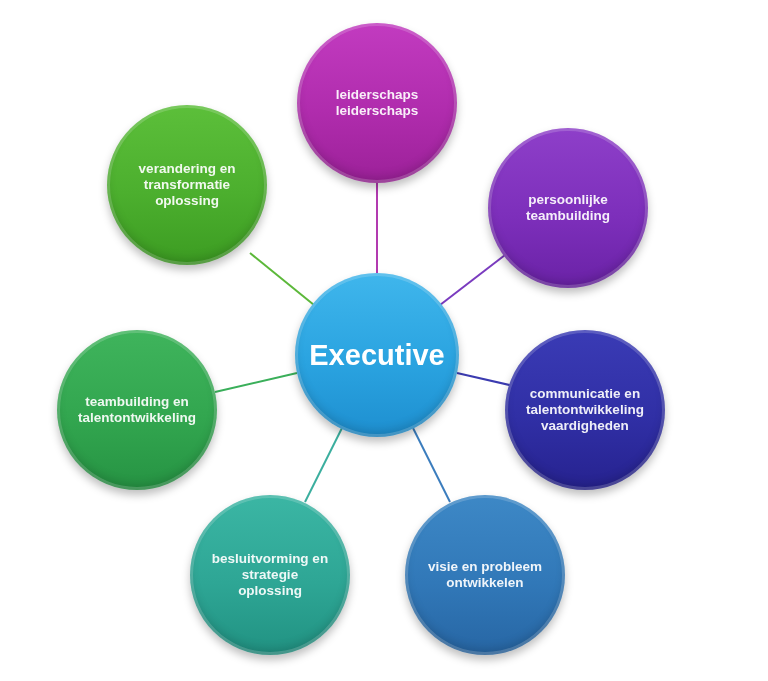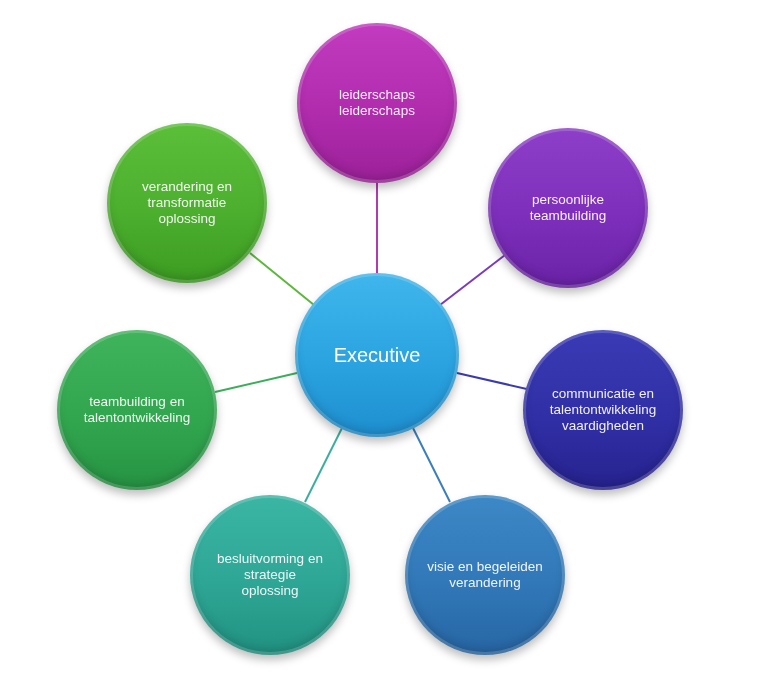--- a/index.html
+++ b/index.html
@@ -4,22 +4,22 @@
 <style>
   html, body { margin:0; padding:0; background:#ffffff; }
   body { width:768px; height:681px; position:relative; overflow:hidden; font-family:"Liberation Sans", sans-serif; }
   svg.connectors { position:absolute; left:0; top:0; width:768px; height:681px; }
   .node {
     position:absolute; border-radius:50%;
     display:flex; align-items:center; justify-content:center; text-align:center;
     color:#ffffff; box-sizing:border-box;
     box-shadow: 0 5px 8px rgba(0,0,0,0.25), inset 0 0 0 3px rgba(255,255,255,0.18), inset 0 -6px 10px rgba(0,0,0,0.15);
   }
-  .node .label { font-size:13.5px; line-height:16px; padding:0 14px; color:rgba(255,255,255,0.92); }
-  .node.center .label { font-size:20px; line-height:28px; color:#ffffff; }
+  .node .label { font-size:13.5px; line-height:16px; padding:0 14px; color:rgba(255,255,255,0.92);font-weight:bold; }
+  .node.center .label { font-size:29px; line-height:28px; color:#ffffff; }
 </style>
 </head>
 <body>
 
 <svg class="connectors" viewBox="0 0 768 681">
   <line x1="377" y1="273" x2="377" y2="183" stroke="#b23ab0" stroke-width="2"></line>
   <line x1="440" y1="305" x2="505" y2="255" stroke="#7a3bbf" stroke-width="2"></line>
   <line x1="457" y1="373" x2="540" y2="392" stroke="#3b3bb0" stroke-width="2"></line>
   <line x1="413" y1="428" x2="450" y2="502" stroke="#3a7cbd" stroke-width="2"></line>
   <line x1="342" y1="428" x2="305" y2="502" stroke="#3aae9e" stroke-width="2"></line>
@@ -40,49 +40,49 @@
   </div>
 </div>
 
 <div class="node" style="left:488px; top:128px; width:160px; height:160px; background:linear-gradient(180deg,#8e3fc9 0%,#7d2fbb 55%,#6a22a6 100%);justify-content:center;">
   <div class="label">
     <div>persoonlijke</div>
     <div>teambuilding</div>
   </div>
 </div>
 
-<div class="node" style="left:523px; top:330px; width:160px; height:160px; background:linear-gradient(180deg,#3a3bb5 0%,#302fa5 55%,#26228f 100%);">
+<div class="node" style="left:505px; top:330px; width:160px; height:160px; background:linear-gradient(180deg,#3a3bb5 0%,#302fa5 55%,#26228f 100%);">
   <div class="label">
     <div>communicatie en</div>
     <div>talentontwikkeling</div>
     <div>vaardigheden</div>
   </div>
 </div>
 
 <div class="node" style="left:405px; top:495px; width:160px; height:160px; background:linear-gradient(180deg,#3d88c6 0%,#3178b8 55%,#2766a4 100%);">
   <div class="label">
-    <div>visie en begeleiden</div>
-    <div>verandering</div>
+    <div>visie en probleem</div>
+    <div>ontwikkelen</div>
   </div>
 </div>
 
 <div class="node" style="left:190px; top:495px; width:160px; height:160px; background:linear-gradient(180deg,#3bb6a4 0%,#2ea695 55%,#219282 100%);">
   <div class="label">
     <div>besluitvorming en</div>
     <div>strategie</div>
     <div>oplossing</div>
   </div>
 </div>
 
 <div class="node" style="left:57px; top:330px; width:160px; height:160px; background:linear-gradient(180deg,#3fb45c 0%,#32a64f 55%,#269343 100%);">
   <div class="label">
     <div>teambuilding en</div>
     <div>talentontwikkeling</div>
   </div>
 </div>
 
-<div class="node" style="left:107px; top:123px; width:160px; height:160px; background:linear-gradient(180deg,#5cbf3a 0%,#4caf2e 55%,#3c9c22 100%);">
+<div class="node" style="left:107px; top:105px; width:160px; height:160px; background:linear-gradient(180deg,#5cbf3a 0%,#4caf2e 55%,#3c9c22 100%);">
   <div class="label">
     <div>verandering en</div>
     <div>transformatie</div>
     <div>oplossing</div>
   </div>
 </div>
 
 </body></html>

